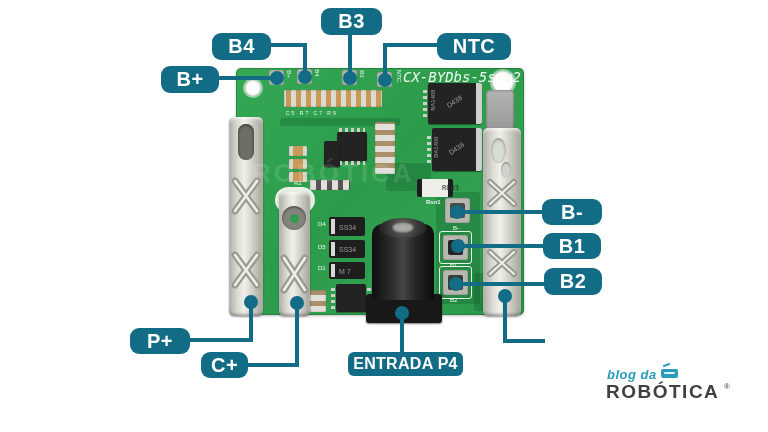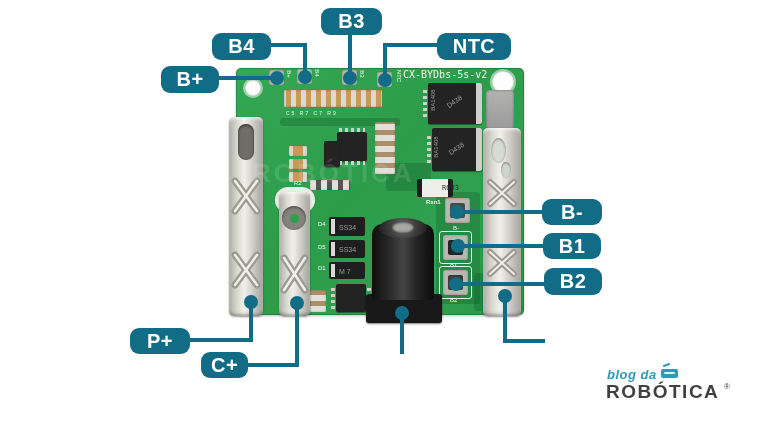--- a/index.html
+++ b/index.html
@@ -78,21 +78,21 @@
     <div class="trace" style="left:200px;top:124px;width:44px;height:112px;"></div>
     <div class="trace" style="left:150px;top:95px;width:45px;height:28px;"></div>
     <div class="trace" style="left:2px;top:55px;width:10px;height:185px;"></div>
     <div class="trace" style="left:238px;top:205px;width:44px;height:38px;"></div>
     <div class="trace" style="left:44px;top:50px;width:120px;height:8px;"></div>
 
     <div class="hole" style="left:9px;top:12px;width:16px;height:16px;"></div>
     <div class="hole" style="left:256px;top:3px;width:22px;height:22px;"></div>
     <div class="hole" style="left:258px;top:65px;width:16px;height:16px;"></div>
 
-    <div class="silk" style="left:167px;top:1px;font-size:10px;font-family:'DejaVu Sans Mono',monospace;">CX-BYDbs-5s-v2</div>
+    <div class="silk" style="left:167px;top:1px;font-size:14px;font-family:'DejaVu Sans Mono',monospace;font-style:italic;">CX-BYDbs-5s-v2</div>
 
     <div class="pad" style="left:33px;top:2px;width:15px;height:15px;"></div>
     <div class="pad" style="left:61px;top:1px;width:15px;height:15px;"></div>
     <div class="pad" style="left:106px;top:2px;width:15px;height:15px;"></div>
     <div class="pad" style="left:141px;top:4px;width:15px;height:15px;"></div>
     <div class="silk" style="left:49px;top:3px;font-size:6px;transform:rotate(90deg);">B+</div>
     <div class="silk" style="left:77px;top:2px;font-size:6px;transform:rotate(90deg);">B4</div>
     <div class="silk" style="left:122px;top:3px;font-size:6px;transform:rotate(90deg);">B3</div>
     <div class="silk" style="left:157px;top:5px;font-size:6px;transform:rotate(90deg);">NTC</div>
 
@@ -257,20 +257,23 @@
     </div>
   <div class="callout" style="left:542px;top:199px;width:60px;height:26px;">
       <span>B-</span>
     </div>
   <div class="callout" style="left:543px;top:233px;width:58px;height:26px;">
       <span>B1</span>
     </div>
   <div class="callout" style="left:544px;top:268px;width:58px;height:27px;">
       <span>B2</span>
     </div>
+  <div class="callout small" style="left:348px;top:352px;width:115px;height:24px;">
+      <span>ENTRADA P4</span>
+    </div>
   <div class="callout" style="left:130px;top:328px;width:60px;height:26px;">
       <span>P+</span>
     </div>
   <div class="callout" style="left:201px;top:352px;width:47px;height:26px;">
       <span>C+</span>
     </div>
 
   <div class="logo-blogda">blog da</div>
   <div class="robot-head">
     <div class="antenna"></div>

